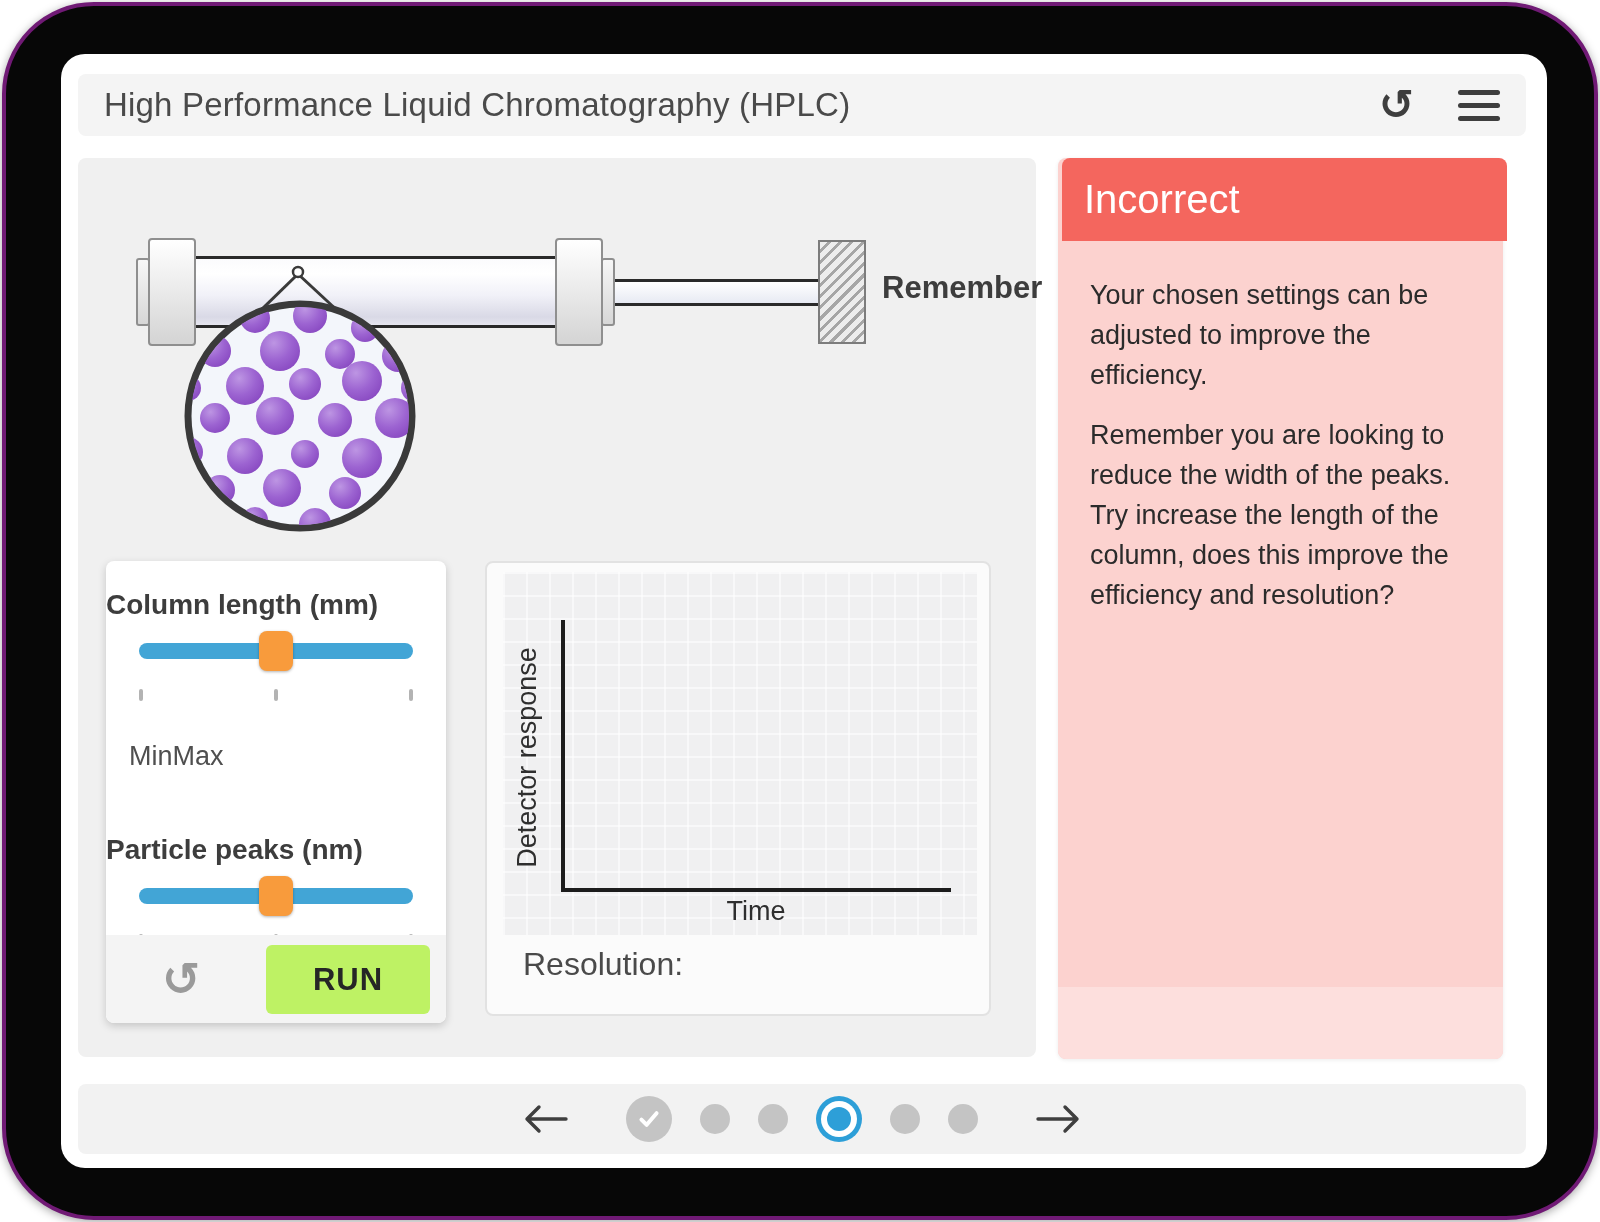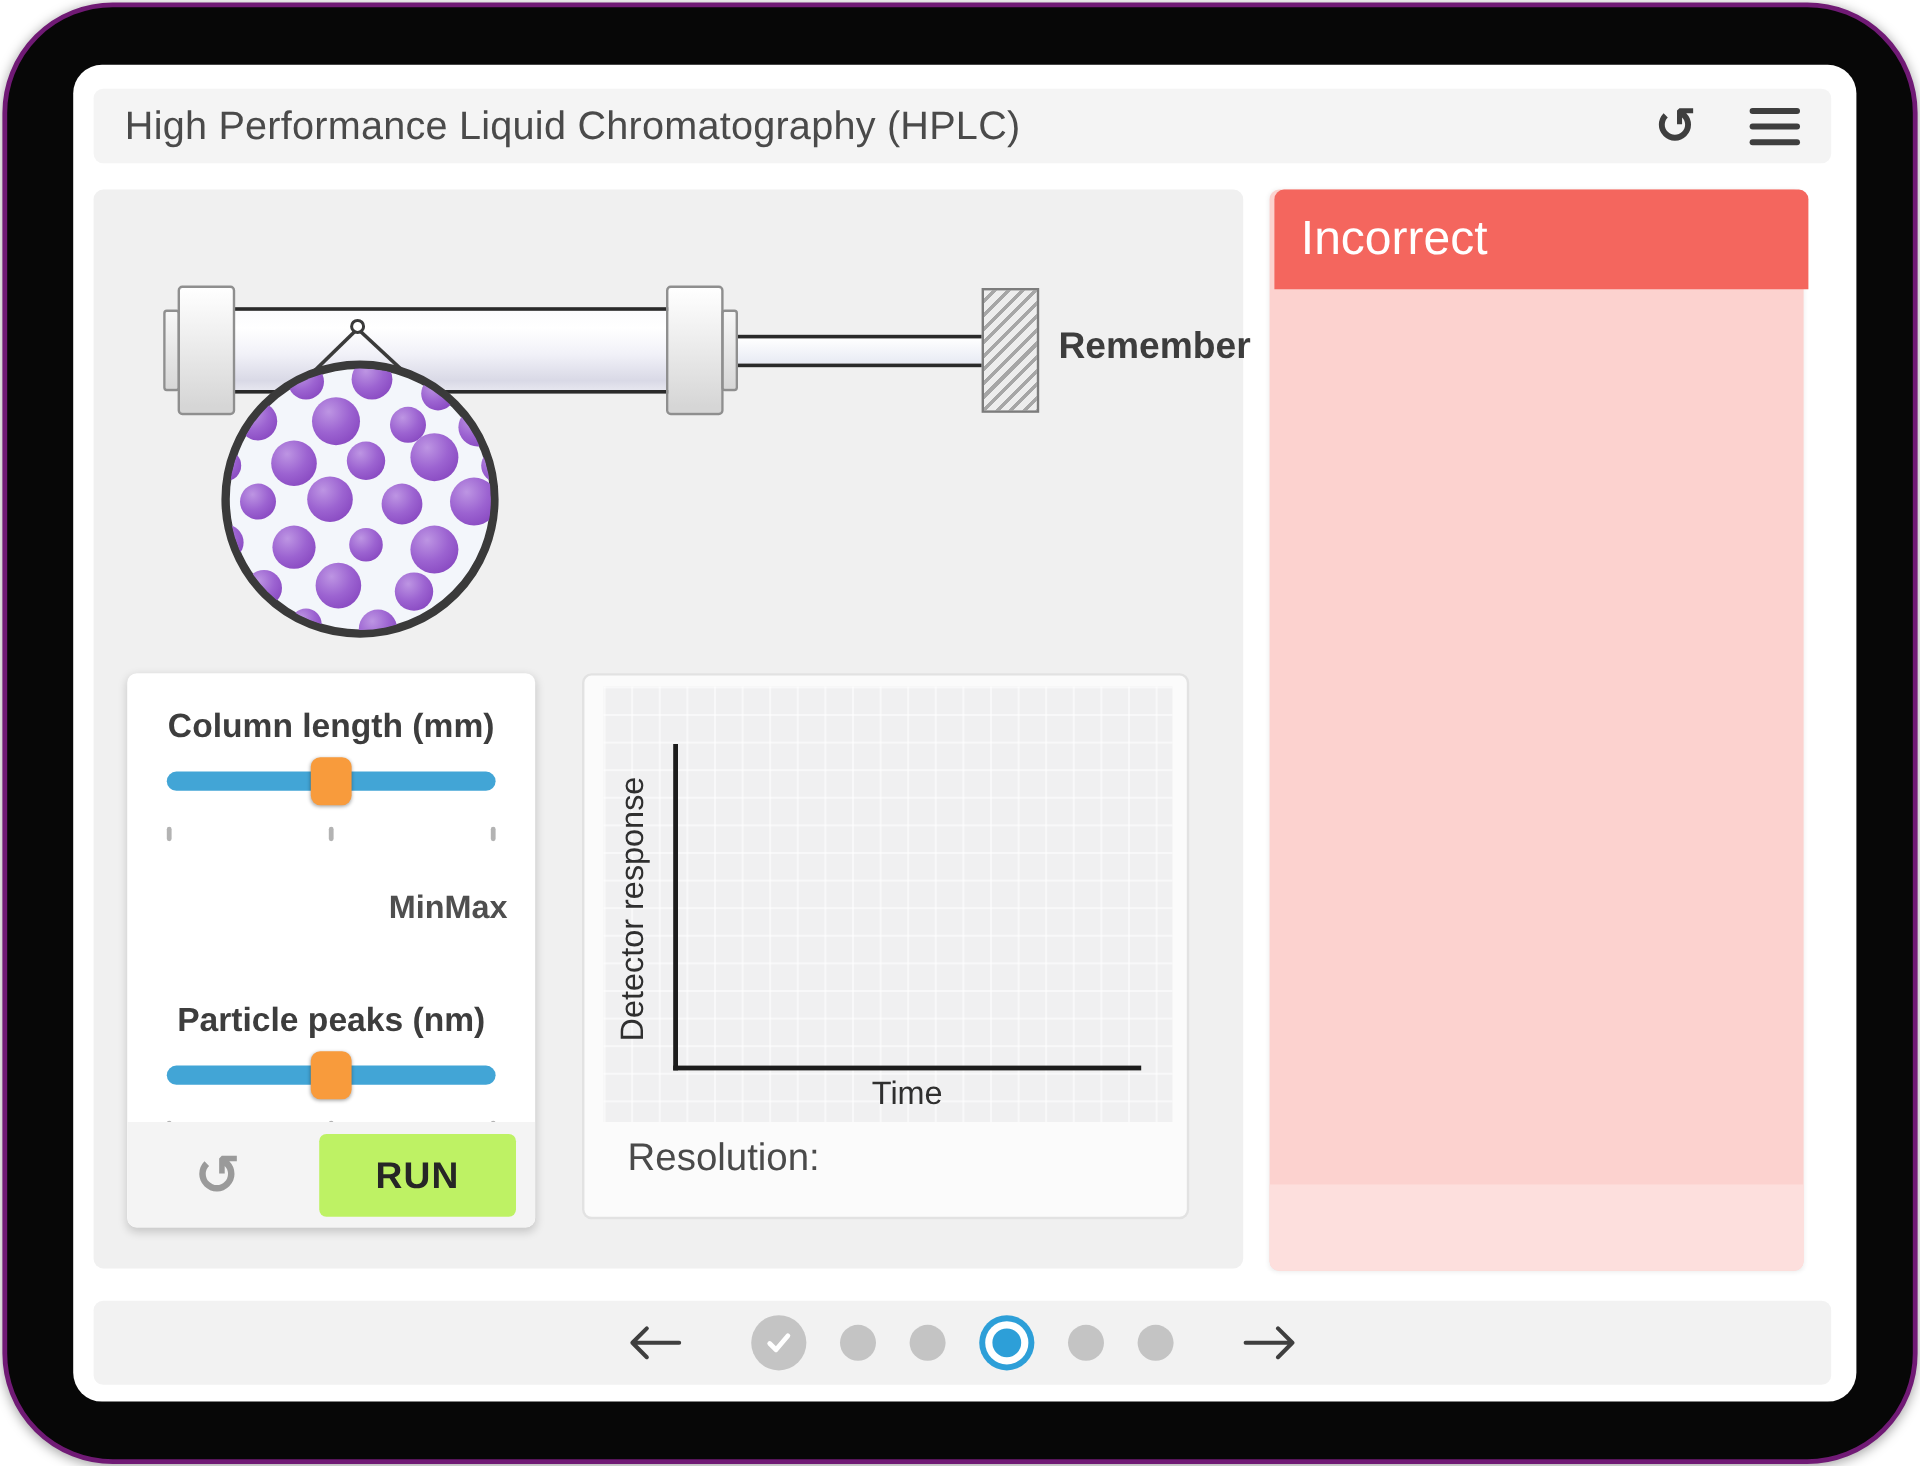--- a/index.html
+++ b/index.html
@@ -47,31 +47,31 @@
     border-top:3px solid #2a2a2a; border-bottom:3px solid #2a2a2a; }
   .detector-box { position:absolute; left:740px; top:82px; width:48px; height:104px;
     background:repeating-linear-gradient(135deg,#ededed 0 5px,#a6a6a6 5px 8px);
     border:2px solid #7c7c7c; }
   .detector-label { position:absolute; left:804px; top:112px; font-size:31px; font-weight:bold; color:#3d3d3d; }
   .magnifier-svg { position:absolute; left:100px; top:100px; width:250px; height:290px; z-index:2; }
 
   
   .control-card { position:absolute; left:28px; top:403px; width:340px; height:462px;
     background:#ffffff; border-radius:8px; box-shadow:0 3px 8px rgba(0,0,0,0.18); overflow:hidden; }
-  .slider-label { text-align:center; font-size:28px; font-weight:bold; color:#3d3d3d; }
+  .slider-label { font-size:28px; font-weight:bold; color:#3d3d3d; }
   .slider-label.first { margin-top:28px; }
   .slider-label.second { margin-top:62px; }
   .slider-block { position:relative; margin:22px 33px 0 33px; height:72px; }
   .slider-track { position:relative; width:100%; height:16px; background:#42a5d6; border-radius:8px; margin-top:14px; cursor:pointer; }
   .slider-handle { position:absolute; top:-12px; width:34px; height:40px; background:#f89b3c;
     border-radius:8px; box-shadow:0 1px 3px rgba(0,0,0,0.3); cursor:grab; }
   .slider-ticks { position:absolute; left:0; top:46px; width:100%; height:12px; }
   .slider-ticks i { position:absolute; top:0; width:4px; height:12px; background:#b3b3b3; border-radius:2px; }
   .slider-ticks i:nth-child(1){ left:0; } .slider-ticks i:nth-child(2){ left:calc(50% - 2px); } .slider-ticks i:nth-child(3){ right:0; }
-  .slider-minmax { display:flex; justify-content:flex-end; margin:26px 23px 0 23px; font-size:27px; color:#4f4f4f;font-weight:bold; }
+  .slider-minmax { display:flex; justify-content:flex-start; margin:26px 23px 0 23px; font-size:27px; color:#4f4f4f; }
   .card-footer { position:absolute; left:0; bottom:0; width:100%; height:88px; background:#f4f4f4;
     border-radius:0 0 8px 8px; display:flex; align-items:center; }
   .card-footer .undo-glyph { color:#9a9a9a; font-size:46px; line-height:46px; }
   .reset-btn-card { margin-left:56px; }
   .run-btn { position:absolute; right:16px; top:10px; width:164px; height:69px; background:#bef264;
     border:none; border-radius:6px; font-family:"Liberation Sans",sans-serif;
     font-size:31px; font-weight:bold; color:#262626; letter-spacing:1px; cursor:pointer; }
 
   
   .graph-card { position:absolute; left:407px; top:403px; width:506px; height:455px;
@@ -237,20 +237,24 @@
           <div class="x-axis-label">Time</div>
         </div>
         <div class="resolution-label">Resolution:</div>
       </div>
     </div>
 
     <div class="feedback-panel">
       <div class="feedback-header">
         <div class="feedback-title">Incorrect</div>
       </div>
+      <div class="feedback-body">
+        <p>Your chosen settings can be adjusted to improve the efficiency.</p>
+        <p>Remember you are looking to reduce the width of the peaks. Try increase the length of the column, does this improve the efficiency and resolution?</p>
+      </div>
       <div class="feedback-footer"></div>
     </div>
 
     <div class="nav-bar">
       <button class="nav-arrow prev">
         <svg width="46" height="34" viewBox="0 0 46 34">
           <path d="M44 17 H5 M17 5 L5 17 L17 29" fill="none" stroke="#3f3f3f" stroke-width="3.4" stroke-linecap="round" stroke-linejoin="round"></path>
         </svg>
       </button>
       <div class="steps">

